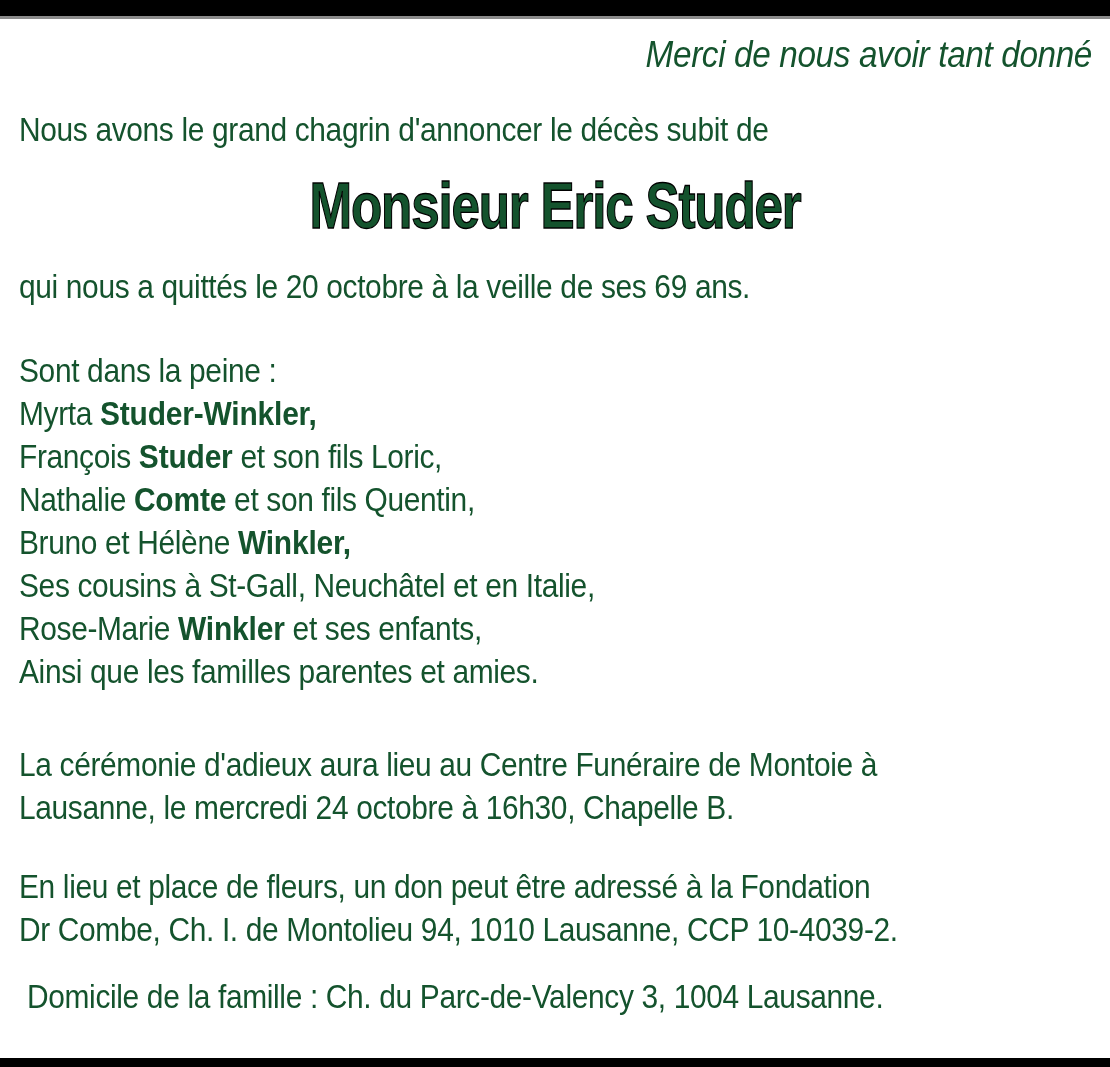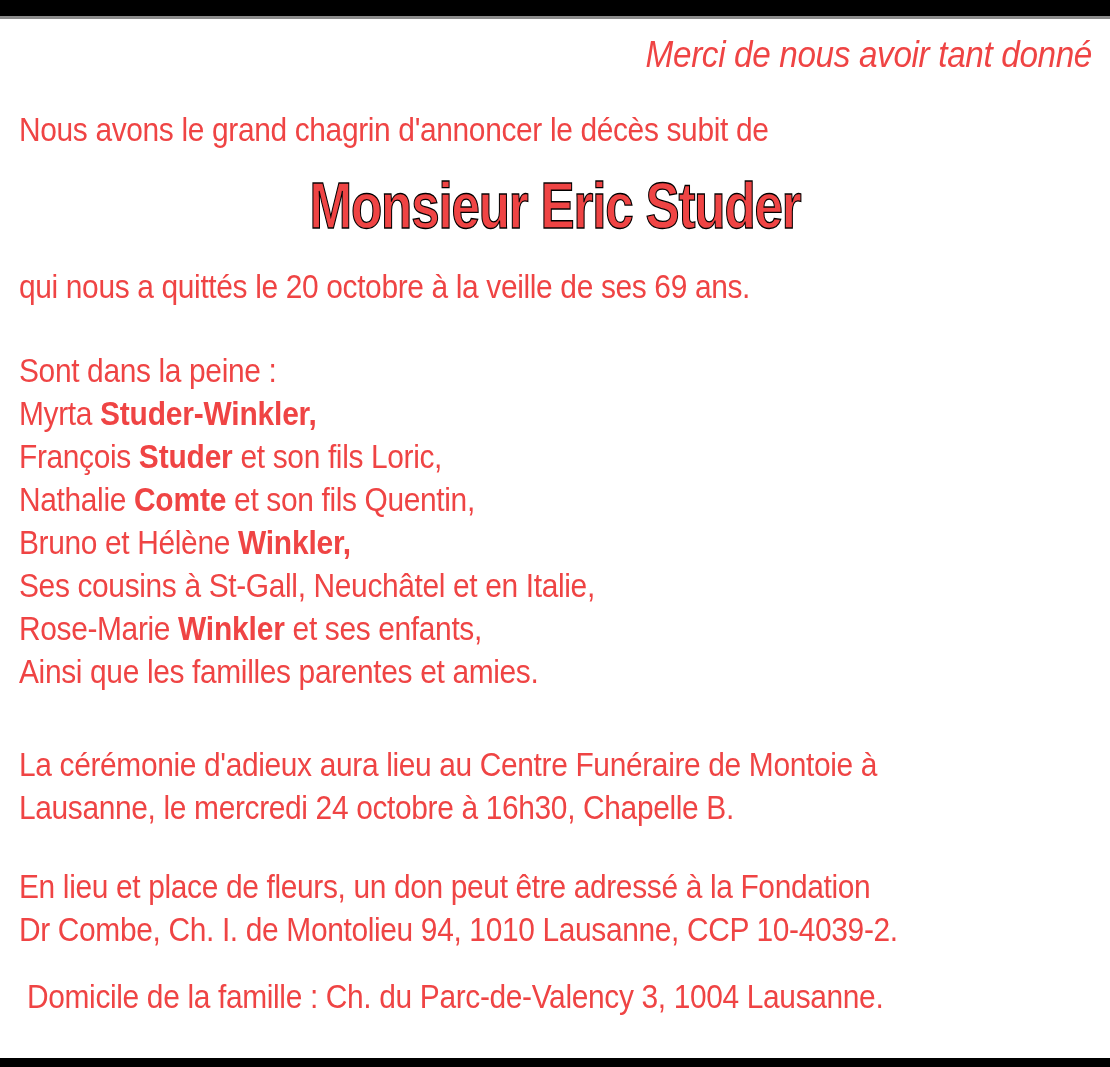--- a/index.html
+++ b/index.html
@@ -1,21 +1,21 @@
 <!DOCTYPE html>
 <html lang="fr"><head>
 <meta charset="utf-8">
 <style>
   html, body { margin: 0; padding: 0; background: #ffffff; }
   #page {
     position: relative;
     width: 1110px;
     height: 1067px;
     background: #ffffff;
-    color: #ef4444;
+    color: #14532d;
     font-family: "Liberation Sans", "DejaVu Sans", sans-serif;
     overflow: hidden;
   }
   .bar {
     position: absolute;
     left: 0;
     width: 1110px;
     background: #000000;
   }
   .bar-top { top: 0; height: 16px; border-bottom: 3px solid #8b8b8b; }

